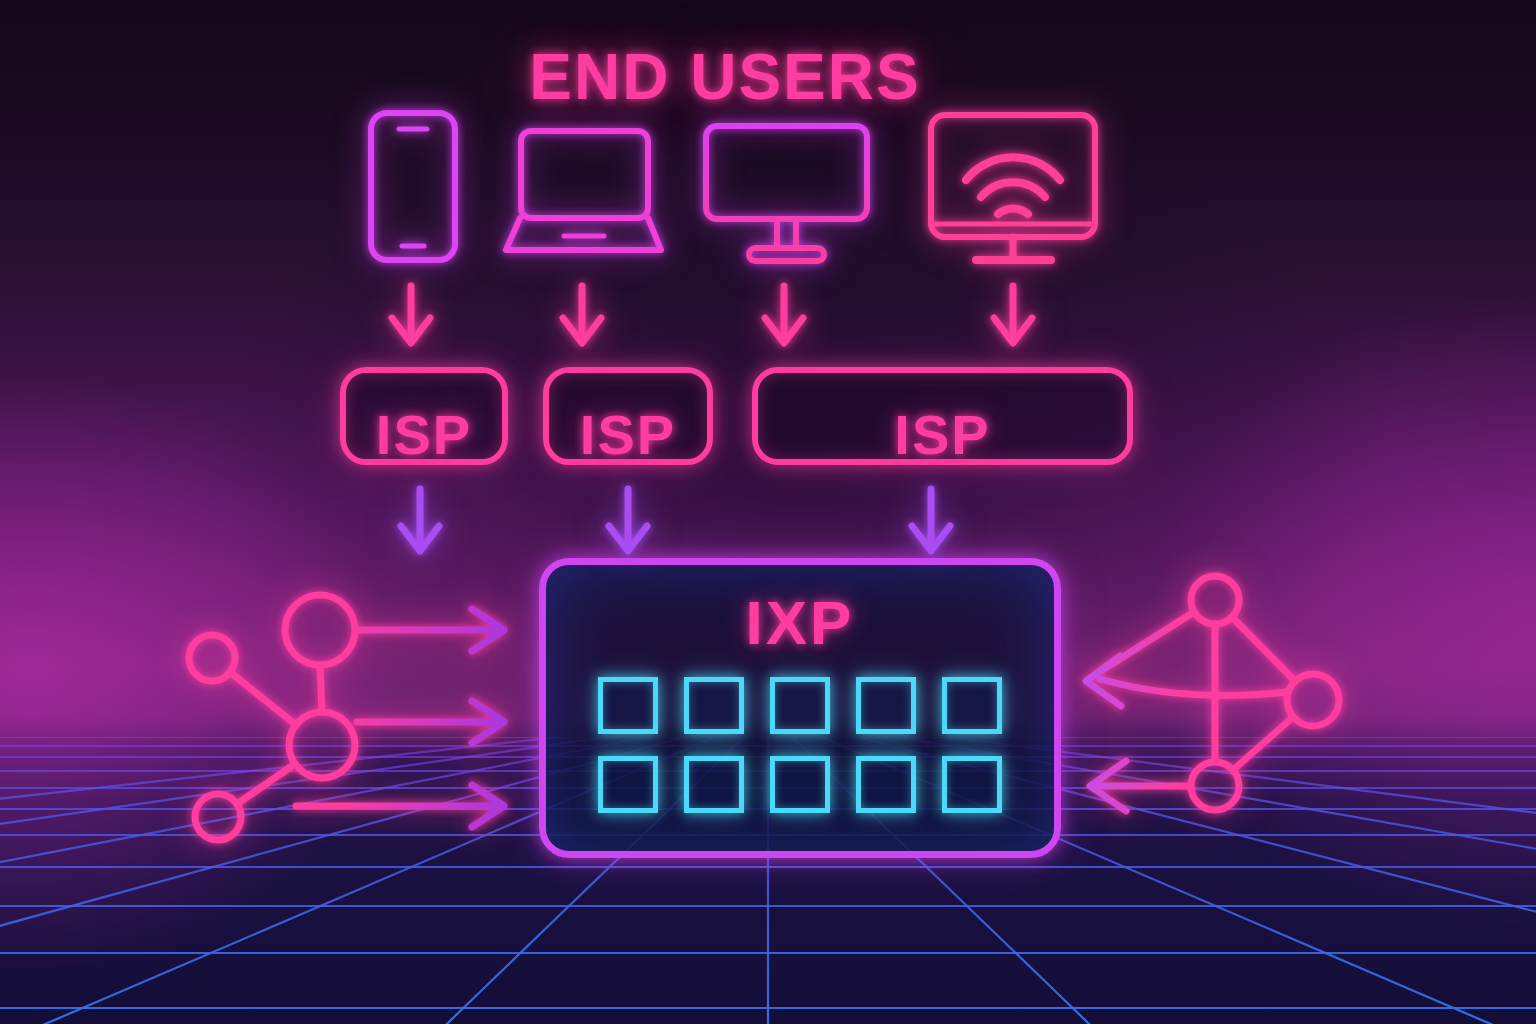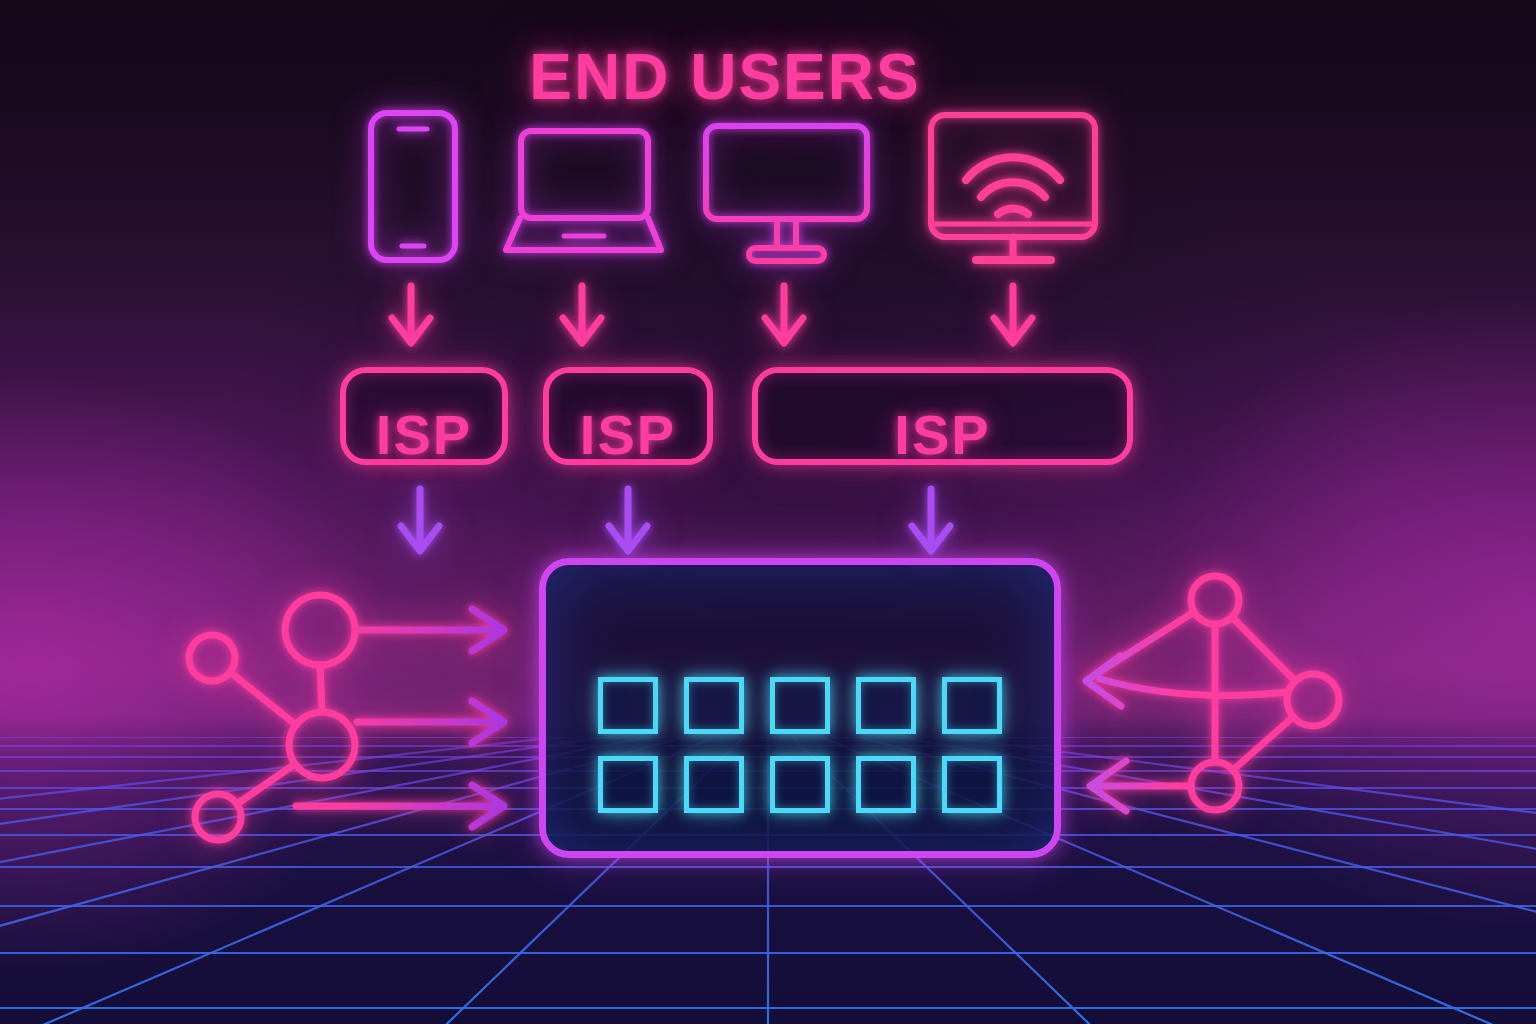--- a/index.html
+++ b/index.html
@@ -80,20 +80,21 @@
     <span>ISP</span>
   </div>
   <div class="isp-box" style="left:543px;top:367px;width:170px;">
     <span>ISP</span>
   </div>
   <div class="isp-box" style="left:752px;top:367px;width:381px;">
     <span>ISP</span>
   </div>
 
   <div class="ixp-box">
+    <div class="ixp-label">IXP</div>
     <div class="ports">
       <div class="port"></div>
       <div class="port"></div>
       <div class="port"></div>
       <div class="port"></div>
       <div class="port"></div>
       <div class="port"></div>
       <div class="port"></div>
       <div class="port"></div>
       <div class="port"></div>

